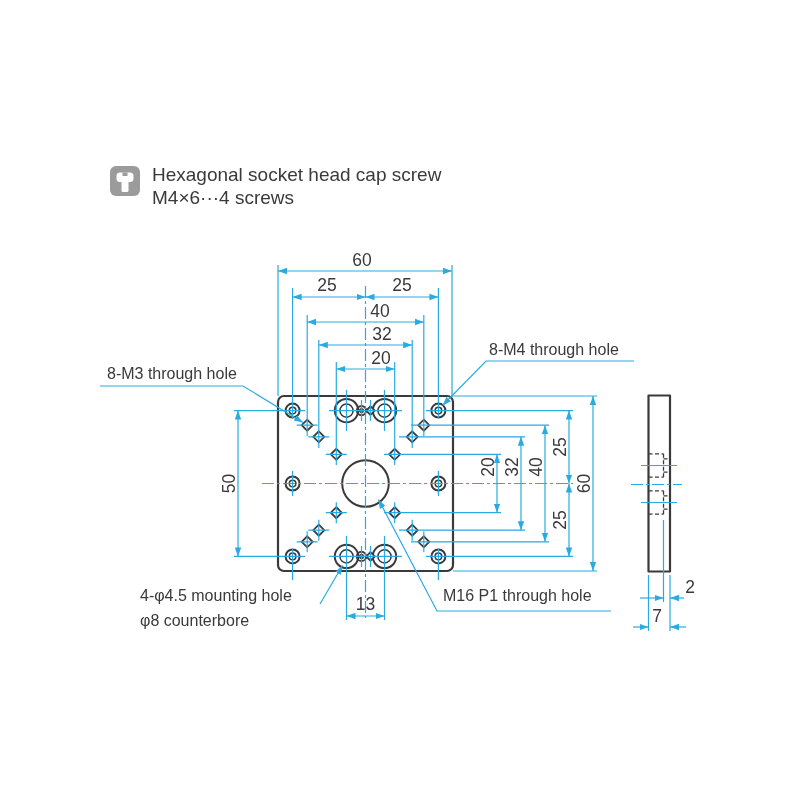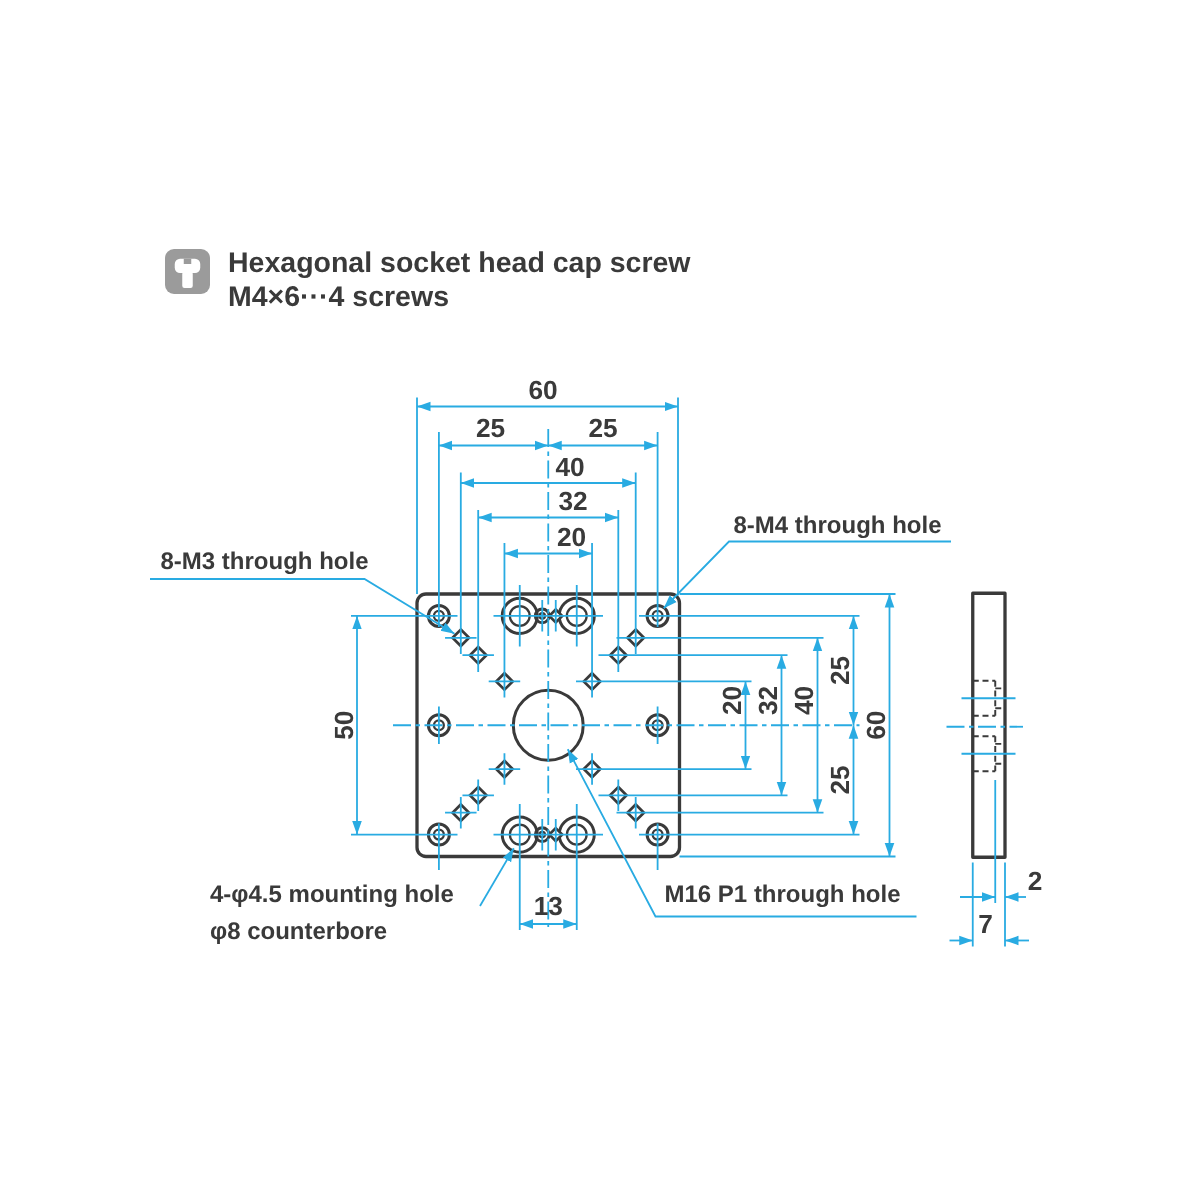--- a/index.html
+++ b/index.html
@@ -1,16 +1,16 @@
 <!DOCTYPE html>
 <html><head>
 <meta charset="utf-8">
 <style>
   html,body{margin:0;padding:0;background:#ffffff;}
-  .stage{width:800px;height:768px;position:relative;background:#ffffff;font-family:"Liberation Sans",sans-serif;font-weight:bold;}
+  .stage{width:800px;height:768px;position:relative;background:#ffffff;font-family:"Liberation Sans",sans-serif;}
   svg text{font-family:"Liberation Sans",sans-serif;fill:#3A3A3A;}
   .outline{fill:#ffffff;stroke:#3A3A3A;stroke-width:2.2;stroke-linejoin:round;}
   .hole{fill:none;stroke:#3A3A3A;stroke-width:2;}
   .holeThin{fill:none;stroke:#3A3A3A;stroke-width:1.5;}
   .dia{fill:#ffffff;stroke:#3A3A3A;stroke-width:1.8;stroke-linejoin:miter;}
   .cl{fill:none;stroke:#29ABE2;stroke-width:1.2;}
   .cld{fill:none;stroke:#29ABE2;stroke-width:1.2;stroke-dasharray:12 3 3 3;}
   .dim{fill:none;stroke:#29ABE2;stroke-width:1.2;}
   .hid{fill:none;stroke:#3A3A3A;stroke-width:1.3;stroke-dasharray:4 2.5;}
   .tDim{font-size:17.5px;}

